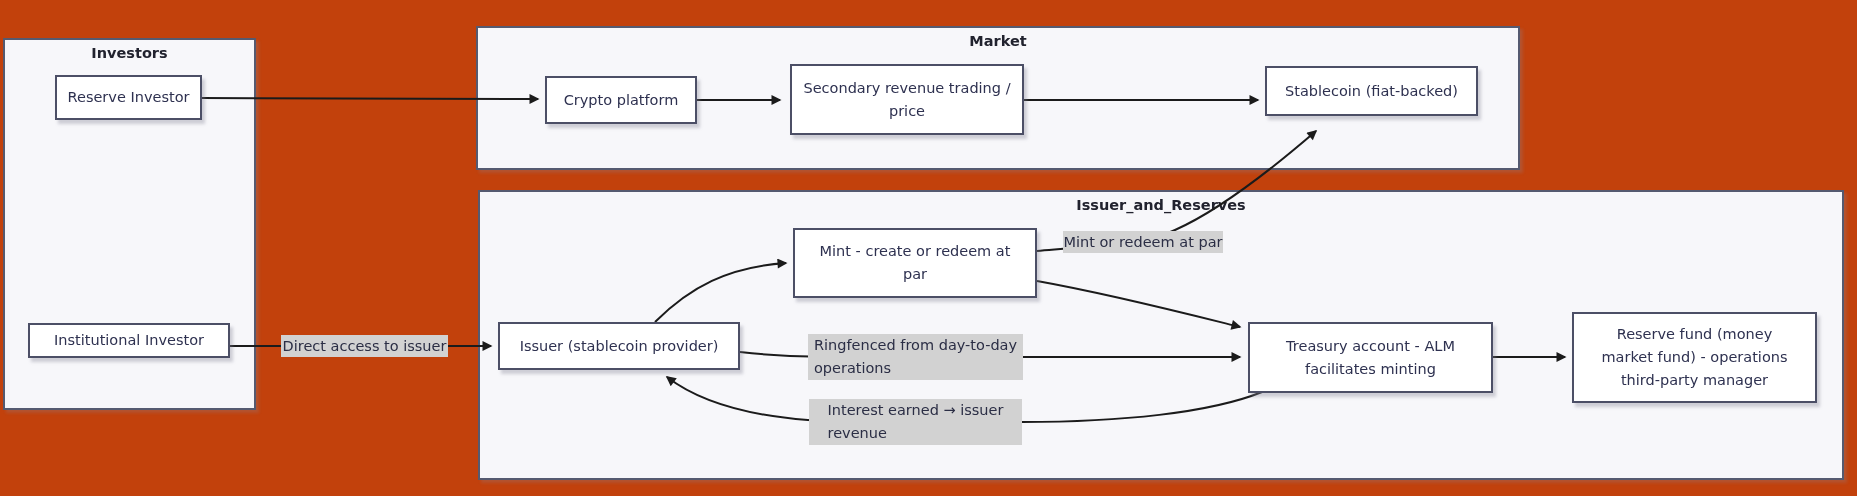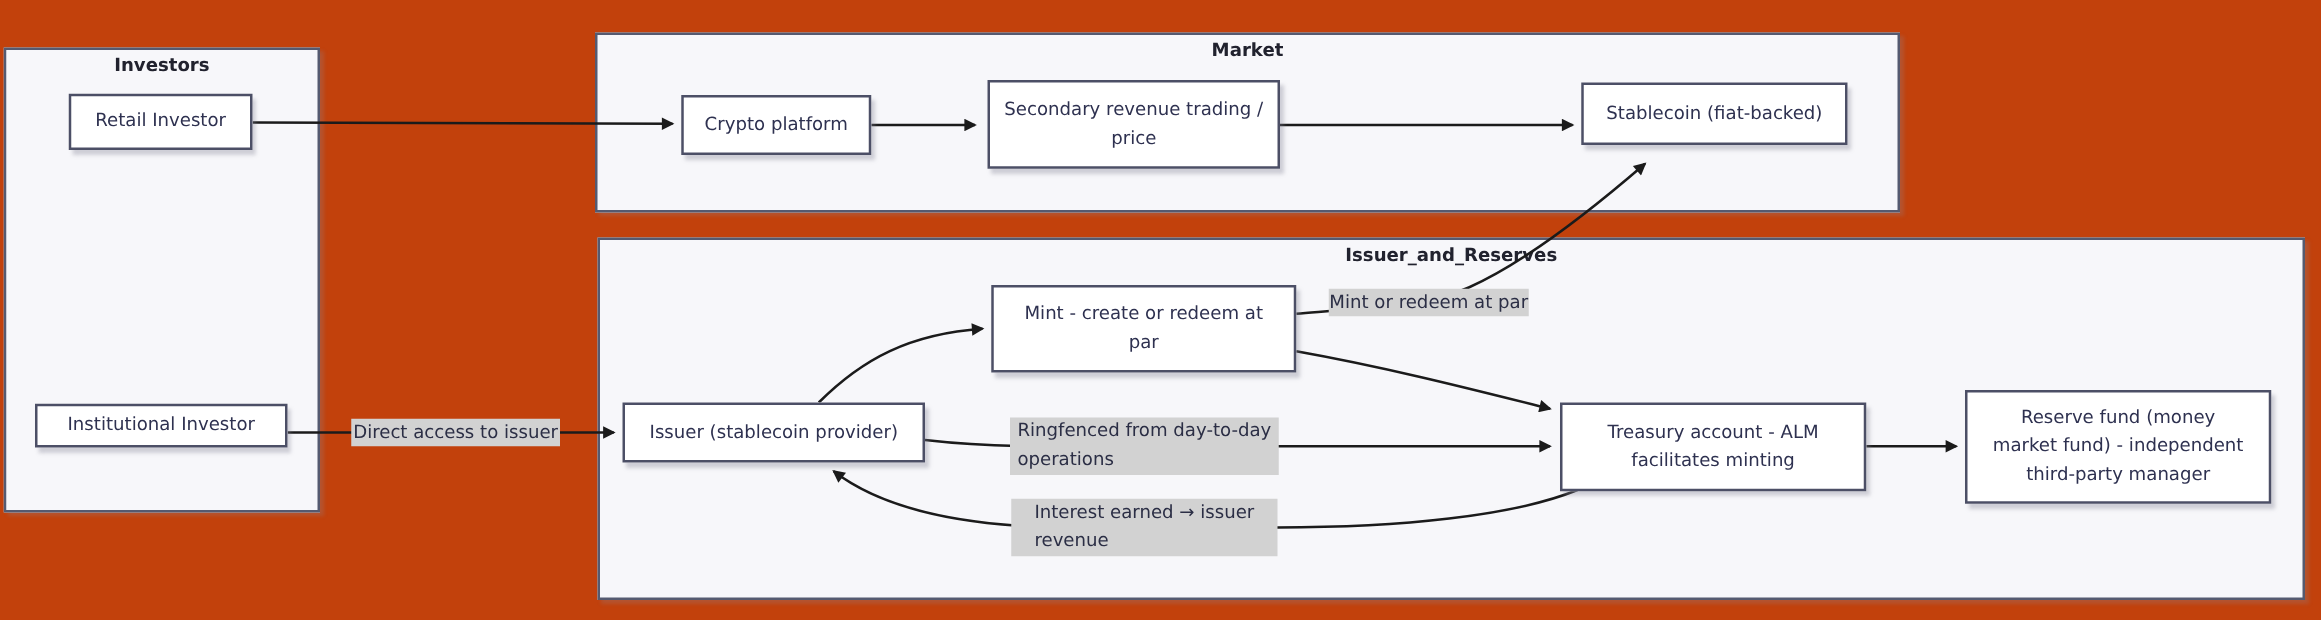--- a/index.html
+++ b/index.html
@@ -97,41 +97,41 @@
       <path d="M 230 346 L 491 346" marker-end="url(#arrow)"></path>
       <path d="M 655 322 C 690 287 728 267 786 263" marker-end="url(#arrow)"></path>
       <path d="M 1037 251 C 1095 246 1145 243 1175 230 C 1220 210 1272 169 1316 131" marker-end="url(#arrow)"></path>
       <path d="M 1037 281 C 1110 294 1180 312 1240 327" marker-end="url(#arrow)"></path>
       <path d="M 740 352 C 775 356 800 357 830 357 L 1240 357" marker-end="url(#arrow)"></path>
       <path d="M 1262 392 C 1210 413 1120 422 1022 422 L 860 422 C 770 422 706 407 667 377" marker-end="url(#arrow)"></path>
       <path d="M 1493 357 L 1565 357" marker-end="url(#arrow)"></path>
     </g>
   </svg>
 
-  <div class="node" style="left:55px; top:75px; width:147px; height:45px;">Retail Investor</div>
+  <div class="node" style="left:55px; top:75px; width:147px; height:45px;">Reserve Investor</div>
 
   <div class="node" style="left:28px; top:323px; width:202px; height:35px;">Institutional Investor</div>
 
   <div class="node" style="left:545px; top:76px; width:152px; height:48px;">Crypto platform</div>
 
   <div class="node" style="left:790px; top:64px; width:234px; height:71px;">Secondary revenue trading /
 price</div>
 
   <div class="node" style="left:1265px; top:66px; width:213px; height:50px;">Stablecoin (fiat-backed)</div>
 
   <div class="node" style="left:793px; top:228px; width:244px; height:70px;">Mint - create or redeem at
 par</div>
 
   <div class="node" style="left:1248px; top:322px; width:245px; height:71px;">Treasury account - ALM
 facilitates minting</div>
 
   <div class="node" style="left:498px; top:322px; width:242px; height:48px;">Issuer (stablecoin provider)</div>
 
   <div class="node" style="left:1572px; top:312px; width:245px; height:91px;">Reserve fund (money
-market fund) - independent
+market fund) - operations
 third-party manager</div>
 
   <div class="edge-label" style="left:281px; top:335px; width:167px; height:22px;">Direct access to issuer</div>
 
   <div class="edge-label" style="left:1063px; top:231px; width:160px; height:22px;">Mint or redeem at par</div>
 
   <div class="edge-label" style="left:808px; top:334px; width:215px; height:46px;">Ringfenced from day-to-day
 operations</div>
 
   <div class="edge-label" style="left:809px; top:399px; width:213px; height:46px;">Interest earned → issuer

